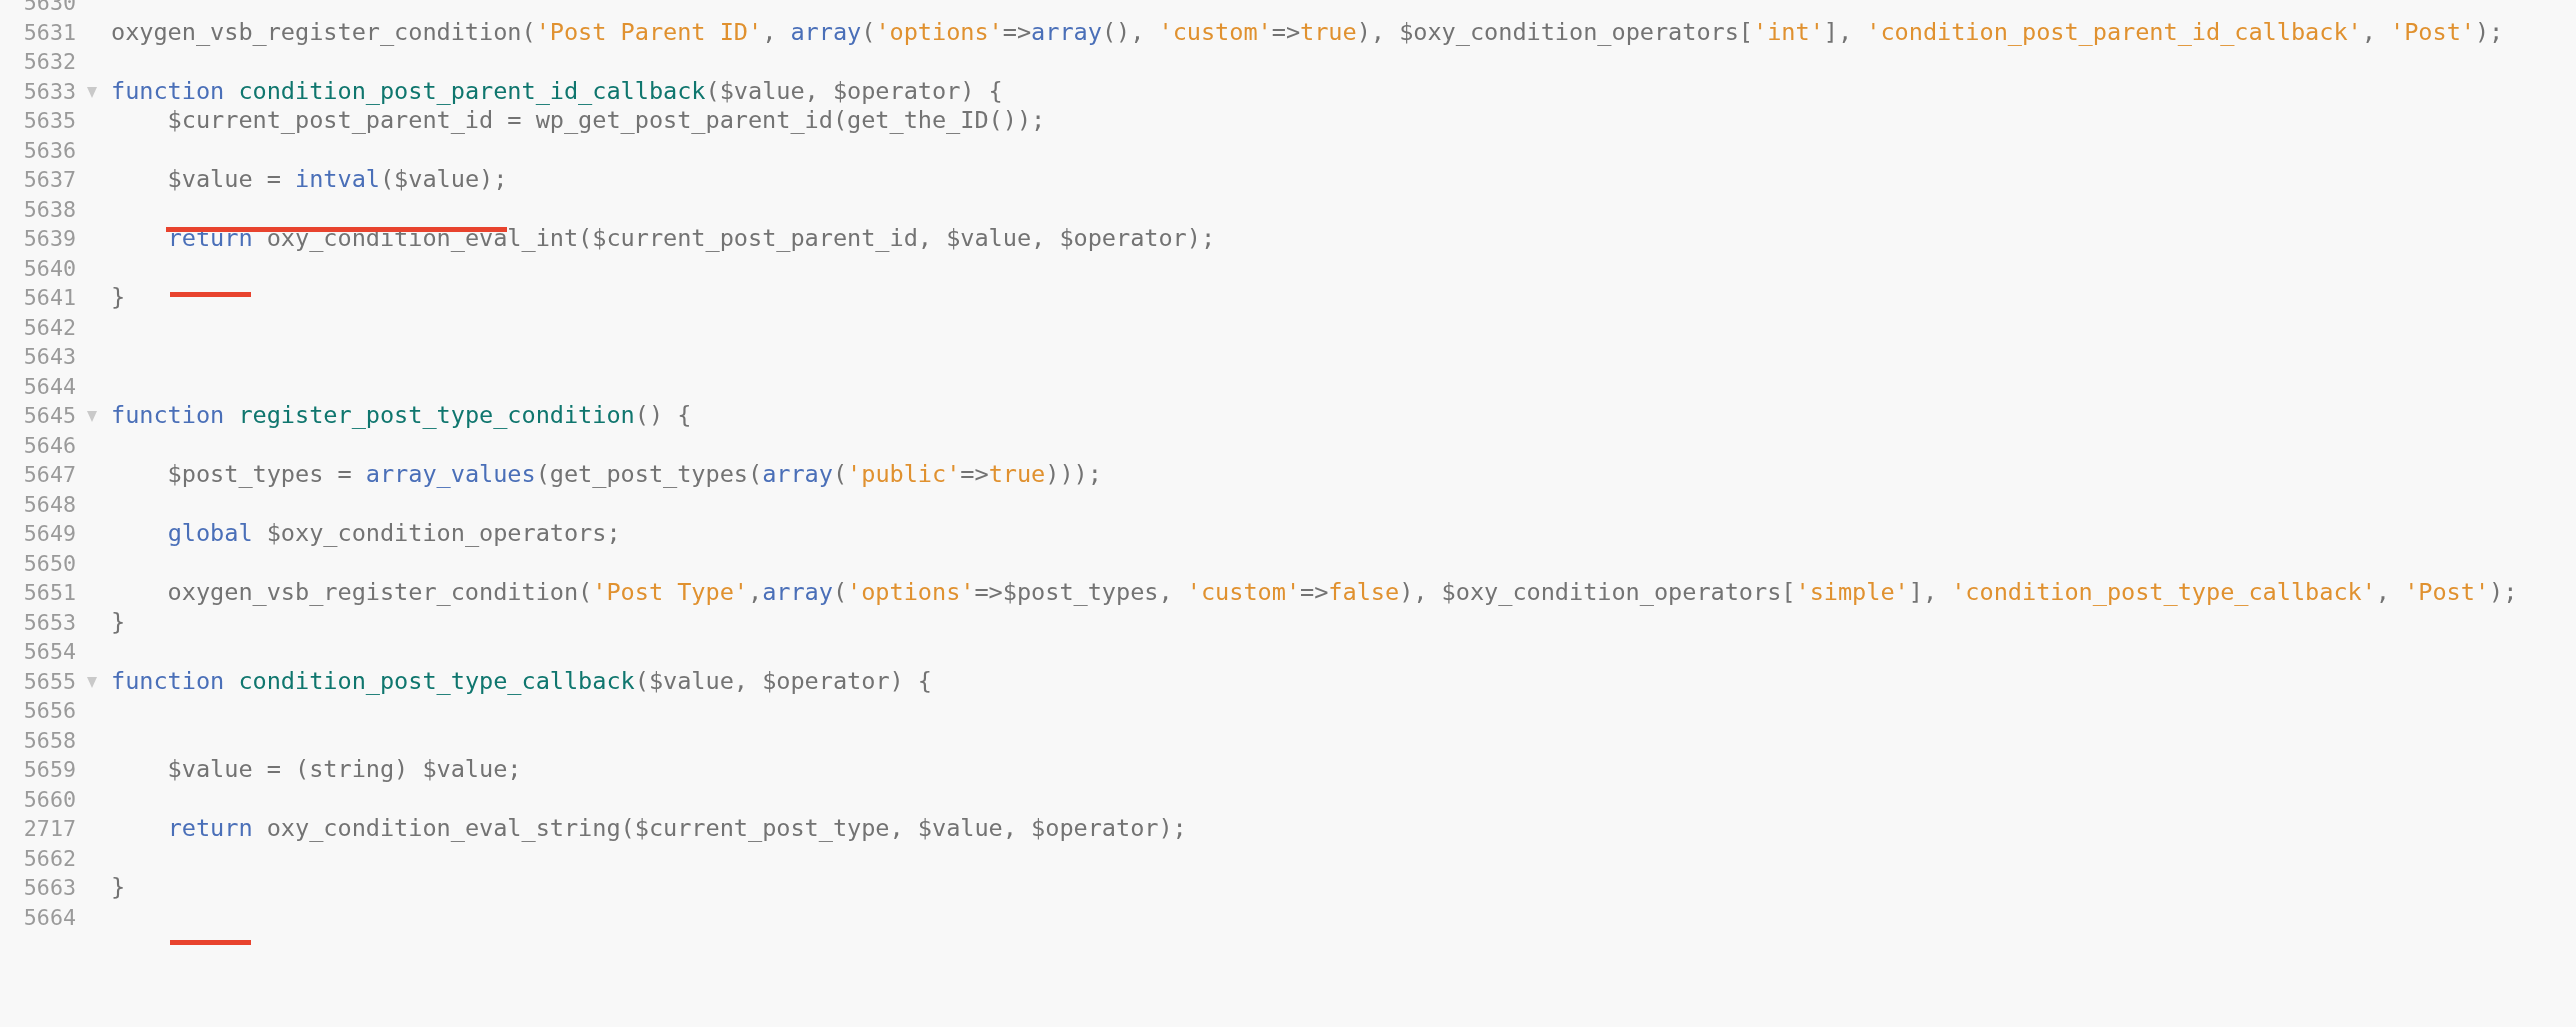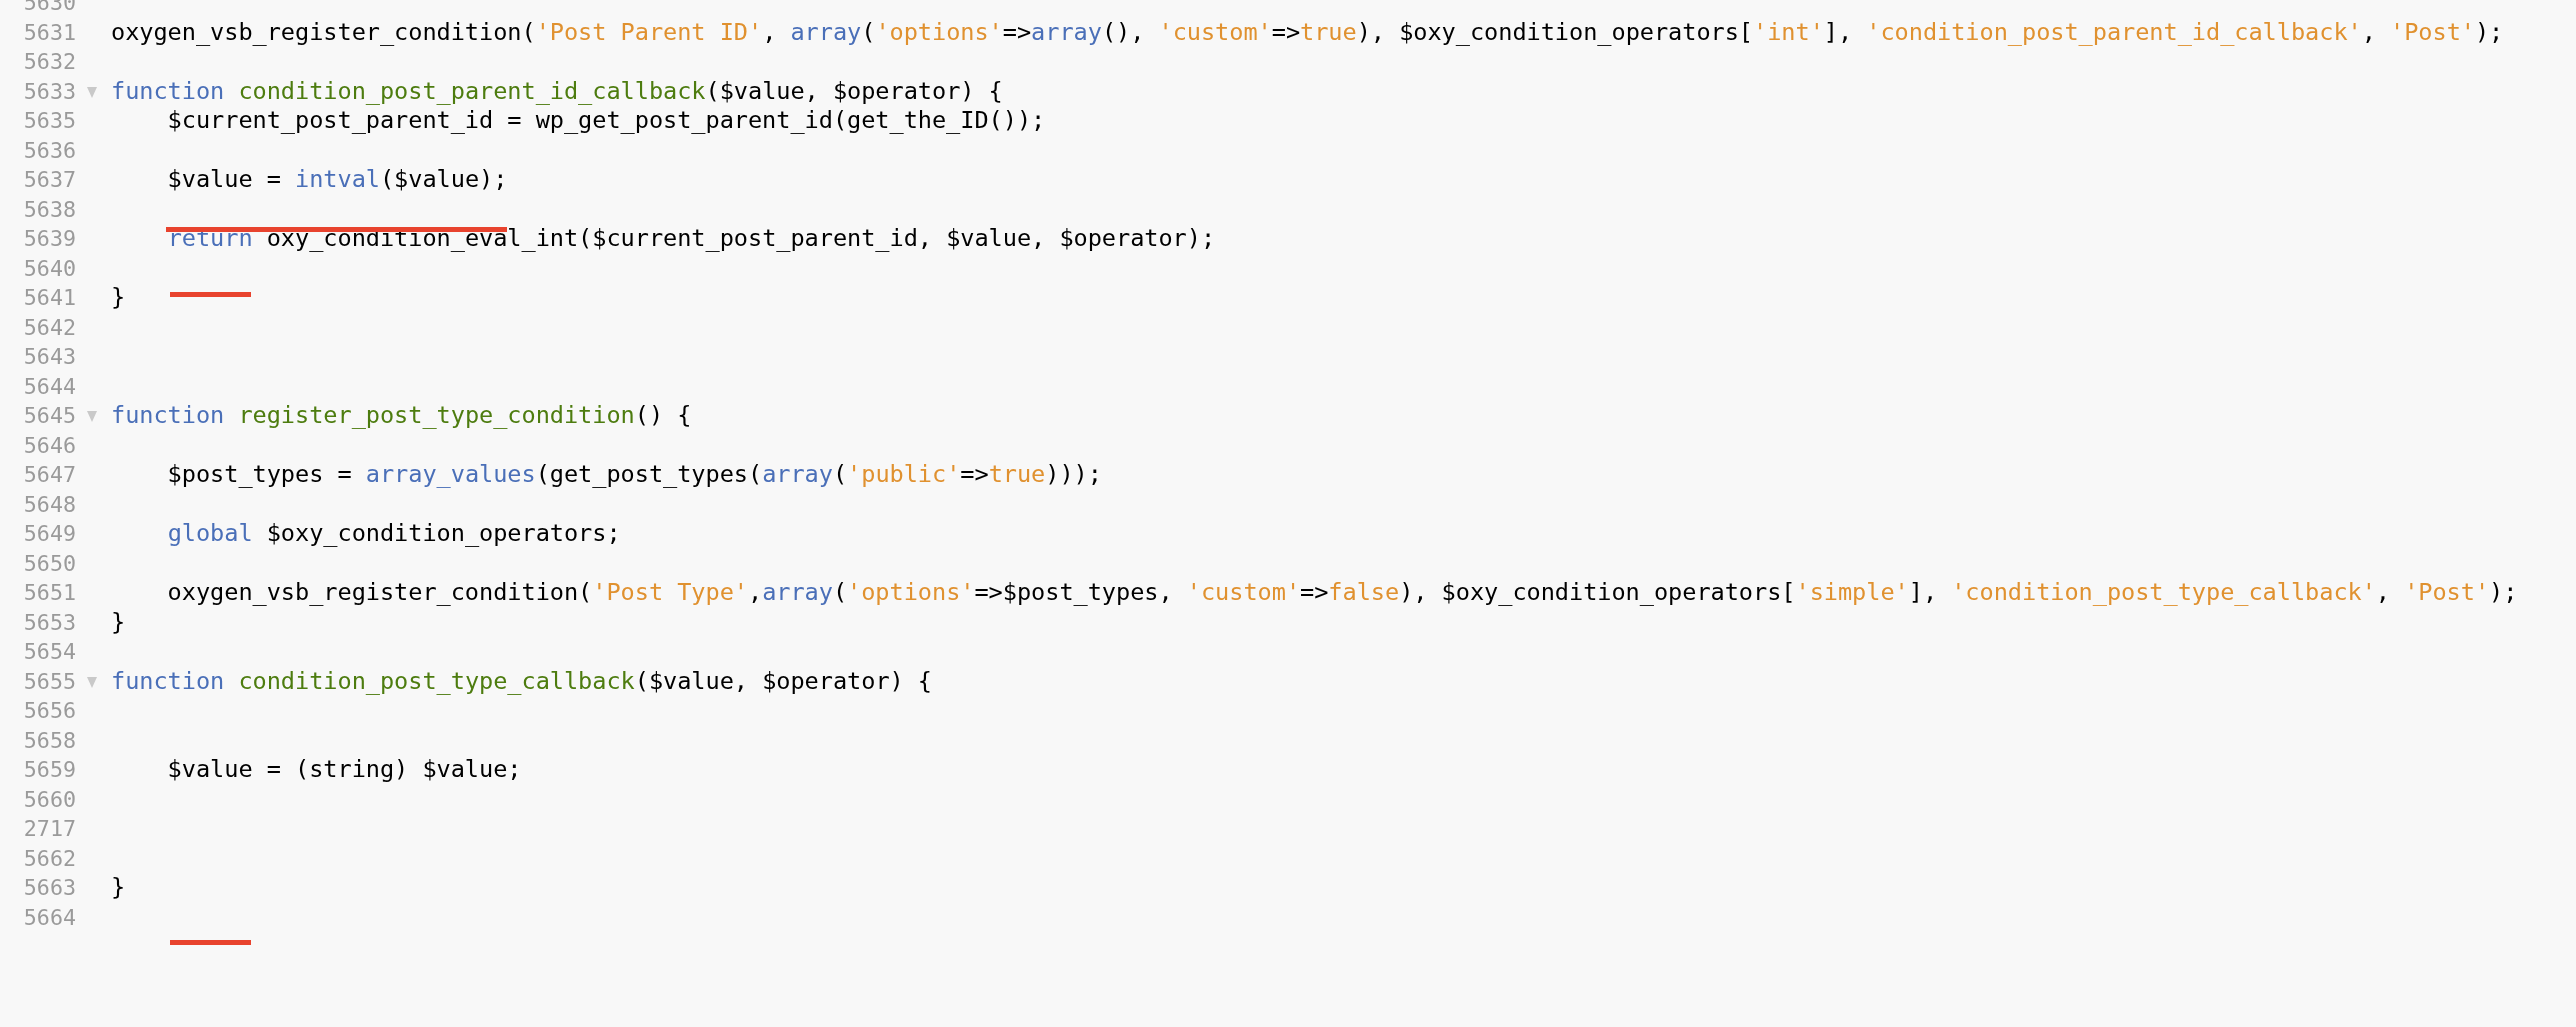--- a/index.html
+++ b/index.html
@@ -47,24 +47,24 @@
       cursor: pointer;
     }
     .code {
       position: absolute;
       left: 111px;
       font-size: 23.6px;
       color: #454545;
       letter-spacing: -0.05px;
     }
     .tok-kw { color: #4a6fb8; margin-top: 32px; }
-    .tok-fn { color: #4d7c0f; }
+    .tok-fn { color: #0f766e; }
     .tok-str { color: #e0912f; }
     .tok-bool { color: #e0912f; }
-    .tok-plain { color: #000000; }
+    .tok-plain { color: #737373; }
     .underline {
       position: absolute;
       height: 4.9px;
       background: #e8432e;
     }
   </style>
 </head>
 <body>
 
 <div class="editor" id="editor">
@@ -89,21 +89,21 @@
     <div class="line"><span class="gutter-num">5649</span><span class="code"><span class="tok-plain">    </span><span class="tok-kw">global</span><span class="tok-plain"> $oxy_condition_operators;</span></span></div>
     <div class="line"><span class="gutter-num">5650</span><span class="code"></span></div>
     <div class="line"><span class="gutter-num">5651</span><span class="code"><span class="tok-plain">    oxygen_vsb_register_condition(</span><span class="tok-str">'Post Type'</span><span class="tok-plain">,</span><span class="tok-kw">array</span><span class="tok-plain">(</span><span class="tok-str">'options'</span><span class="tok-plain">=&gt;$post_types, </span><span class="tok-str">'custom'</span><span class="tok-plain">=&gt;</span><span class="tok-bool">false</span><span class="tok-plain">), $oxy_condition_operators[</span><span class="tok-str">'simple'</span><span class="tok-plain">], </span><span class="tok-str">'condition_post_type_callback'</span><span class="tok-plain">, </span><span class="tok-str">'Post'</span><span class="tok-plain">);</span></span></div>
     <div class="line"><span class="gutter-num">5653</span><span class="code"><span class="tok-plain">}</span></span></div>
     <div class="line"><span class="gutter-num">5654</span><span class="code"></span></div>
     <div class="line"><span class="gutter-num">5655</span><span class="fold"></span><span class="code"><span class="tok-kw">function</span><span class="tok-plain"> </span><span class="tok-fn">condition_post_type_callback</span><span class="tok-plain">($value, $operator) {</span></span></div>
     <div class="line"><span class="gutter-num">5656</span><span class="code"></span></div>
     <div class="line"><span class="gutter-num">5658</span><span class="code"></span></div>
     <div class="line"><span class="gutter-num">5659</span><span class="code"><span class="tok-plain">    $value = (string) $value;</span></span></div>
     <div class="line"><span class="gutter-num">5660</span><span class="code"></span></div>
-    <div class="line"><span class="gutter-num">2717</span></div>
+    <div class="line"><span class="gutter-num">2717</span><span class="code"><span class="tok-plain">    </span><span class="tok-kw">return</span><span class="tok-plain"> oxy_condition_eval_string($current_post_type, $value, $operator);</span></span></div>
     <div class="line"><span class="gutter-num">5662</span><span class="code"></span></div>
     <div class="line"><span class="gutter-num">5663</span><span class="code"><span class="tok-plain">}</span></span></div>
     <div class="line"><span class="gutter-num">5664</span><span class="code"></span></div>
   </div>
 <div id="annotations">
     <div class="underline" style="left: 166px; top: 227px; width: 341px; background: rgb(232, 67, 46);"></div>
     <div class="underline" style="left: 170px; top: 292px; width: 81px; background: rgb(232, 67, 46);"></div>
     <div class="underline" style="left: 170px; top: 940px; width: 81px; background: rgb(232, 67, 46);"></div>
   </div>
 

